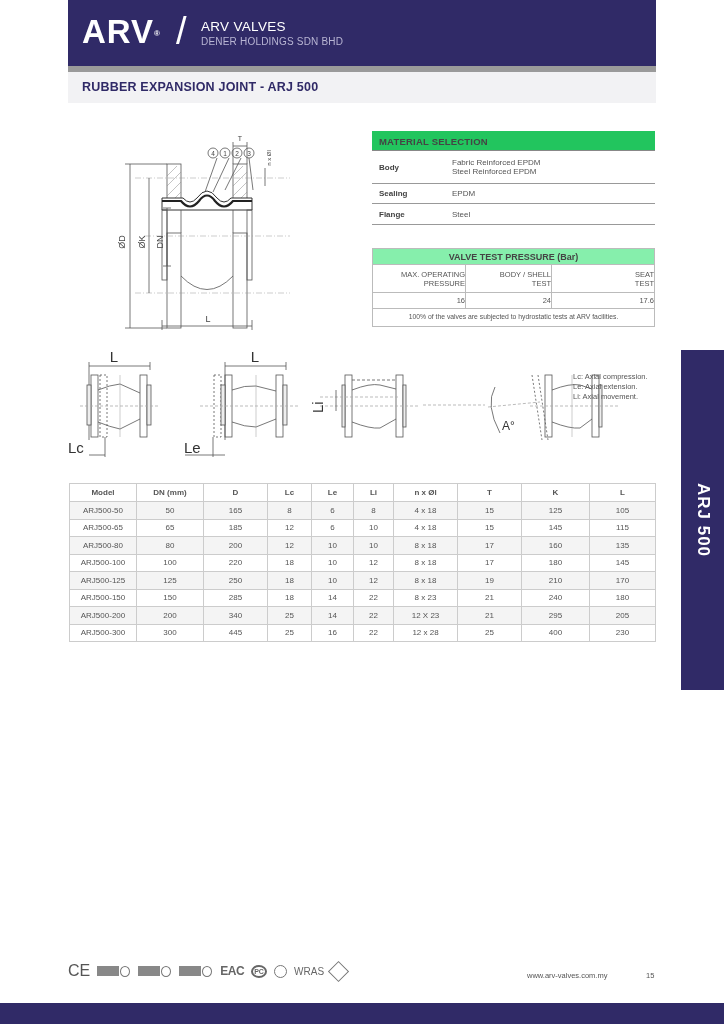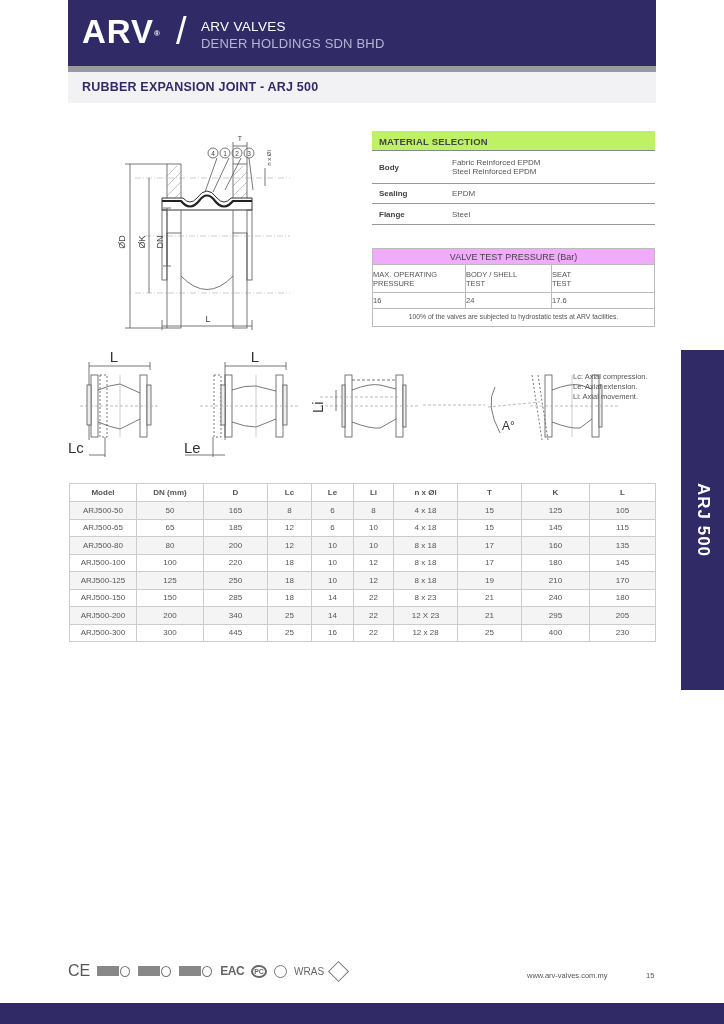--- a/index.html
+++ b/index.html
@@ -5,37 +5,37 @@
     * { box-sizing: border-box; margin: 0; padding: 0; }
     html, body { width: 724px; height: 1024px; background: #ffffff; overflow: hidden; }
     body { position: relative; font-family: "DejaVu Sans", sans-serif; color: #444; }
 
     .header { position: absolute; left: 68px; top: 0; width: 588px; height: 66px; background: #302a67; }
     .header-bar { position: absolute; left: 68px; top: 66px; width: 588px; height: 6px; background: #9a9a9a; }
     .logo { position: absolute; left: 14px; top: 14px; font-family: "Liberation Sans", sans-serif; font-weight: bold; font-size: 33px; color: #fff; letter-spacing: 1px; line-height: 36px; }
     .logo sup { font-size: 8px; vertical-align: top; position: relative; top: 2px; }
     .logo-slash { position: absolute; left: 108px; top: 12px; font-family: "Liberation Sans", sans-serif; font-size: 38px; color: #fff; line-height: 38px; font-weight: 300; }
     .brand-name { position: absolute; left: 133px; top: 19px; font-family: "Liberation Sans", sans-serif; font-size: 13.5px; color: #fff; letter-spacing: 0.3px; }
-    .brand-sub { position: absolute; left: 133px; top: 36px; font-family: "Liberation Sans", sans-serif; font-size: 13px; color: #b8b5d3; letter-spacing: 0.2px; }
+    .brand-sub { position: absolute; left: 133px; top: 36px; font-family: "Liberation Sans", sans-serif; font-size: 10px; color: #b8b5d3; letter-spacing: 0.2px; }
 
     .title-strip { position: absolute; left: 68px; top: 72px; width: 588px; height: 31px; background: #f2f2f4; }
     .title-strip span { position: absolute; left: 14px; top: 8px; font-family: "Liberation Sans", sans-serif; font-weight: bold; font-size: 12.5px; color: #302a67; letter-spacing: 0.2px; }
 
     .drawing-main { position: absolute; left: 105px; top: 128px; width: 205px; height: 210px; }
 
     .mat-table { position: absolute; left: 372px; top: 131px; width: 283px; font-family: "Liberation Sans", sans-serif; }
-    .mat-head { height: 20px; background: #bef264; border-bottom: 1px solid #888; font-size: 9.5px; font-weight: bold; color: #444; padding: 5px 7px 0; letter-spacing: 0.2px; }
+    .mat-head { height: 20px; background: #22c55e; border-bottom: 1px solid #888; font-size: 9.5px; font-weight: bold; color: #444; padding: 5px 7px 0; letter-spacing: 0.2px; }
     .mat-row { display: flex; border-bottom: 1px solid #999; }
     .mat-row .k { width: 80px; font-size: 8px; font-weight: bold; padding-left: 7px; color: #444; display: flex; align-items: center; }
     .mat-row .v { flex: 1; font-size: 8px; color: #555; display: flex; flex-direction: column; justify-content: center; }
 
     .press-table { position: absolute; left: 372px; top: 248px; width: 283px; border: 1px solid #bbb; font-family: "Liberation Sans", sans-serif; color: #555; }
-    .press-title { height: 16px; text-align: center; font-size: 9px; font-weight: normal; color: #444; border-bottom: 1px solid #bbb; padding-top: 3px; background: #f0abfc; }
+    .press-title { height: 16px; text-align: center; font-size: 9px; font-weight: bold; color: #444; border-bottom: 1px solid #bbb; padding-top: 3px; background: #86efac; }
     .press-row { display: flex; border-bottom: 1px solid #bbb; }
-    .press-row div { text-align: left; font-size: 7.5px; border-right: 1px solid #bbb; display: flex; flex-direction: column; justify-content: center; }
+    .press-row div { text-align: right; font-size: 7.5px; border-right: 1px solid #bbb; display: flex; flex-direction: column; justify-content: center; }
     .press-row div:last-child { border-right: none; }
     .c1 { width: 93px; } .c2 { width: 86px; } .c3 { flex: 1; }
     .press-note { font-size: 6.8px; text-align: center; height: 17px; padding-top: 4px; }
 
     .move-diagrams { position: absolute; left: 60px; top: 345px; width: 620px; height: 115px; }
     .legend { position: absolute; left: 573px; top: 372px; font-family: "Liberation Sans", sans-serif; font-size: 7.5px; color: #555; line-height: 10px; }
 
     .side-tab { position: absolute; left: 681px; top: 350px; width: 43px; height: 340px; background: #302a67; }
     .side-tab span { position: absolute; left: 50%; top: 50%; transform: translate(-50%, -50%) rotate(90deg); white-space: nowrap; font-family: "Liberation Sans", sans-serif; font-weight: bold; font-size: 17px; color: #fff; letter-spacing: 1px; }
 

